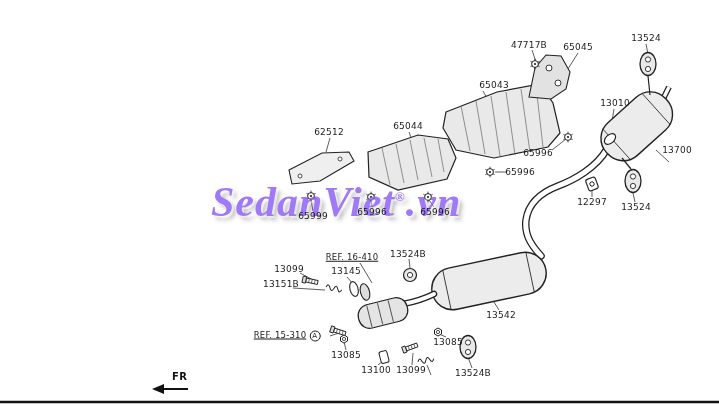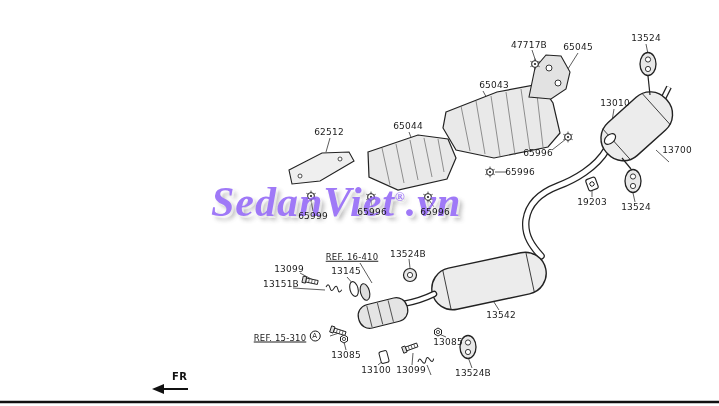--- a/index.html
+++ b/index.html
@@ -4,21 +4,21 @@
 <style>
   * { margin:0; padding:0; box-sizing:border-box; }
   html,body { width:719px; height:406px; background:#fff; font-family:"DejaVu Sans", sans-serif; }
   .stage { position:relative; width:719px; height:406px; background:#ffffff; overflow:hidden; }
   svg.art { position:absolute; left:0; top:0; }
   .labels-layer { position:absolute; left:0; top:0; width:100%; height:100%; pointer-events:none; }
   .part-label {
     position:absolute; transform:translate(-50%,-50%);
     font-size:9px; line-height:1; color:#1c1c1c; letter-spacing:.2px; white-space:nowrap;
   }
-  .ref-label { display:flex; align-items:flex-end; gap:3px; font-size:8.5px; }
+  .ref-label { display:flex; align-items:flex-start; gap:3px; font-size:8.5px; }
   .ref-label .ref-text { text-decoration:underline; }
   .ref-badge {
     display:inline-flex; align-items:center; justify-content:center;
     width:11px; height:11px; border:1px solid #1c1c1c; border-radius:50%;
     font-size:7px; line-height:1;
   }
   .watermark {
     position:absolute; left:211px; top:181px;
     font-family:"Liberation Serif", serif; font-weight:bold;
     font-size:42px; line-height:1; letter-spacing:1px;
@@ -227,21 +227,21 @@
       <div class="part-label" style="left: 529px; top: 45px;">47717B</div>
       <div class="part-label" style="left: 578px; top: 47px; text-align: center;">65045</div>
       <div class="part-label" style="left: 646px; top: 38px;">13524</div>
       <div class="part-label" style="left: 494px; top: 85px; text-align: right;">65043</div>
       <div class="part-label" style="left: 615px; top: 103px;">13010</div>
       <div class="part-label" style="left: 408px; top: 126px;">65044</div>
       <div class="part-label" style="left: 329px; top: 132px;">62512</div>
       <div class="part-label" style="left: 538px; top: 153px;">65996</div>
       <div class="part-label" style="left: 677px; top: 150px;">13700</div>
       <div class="part-label" style="left: 520px; top: 172px;">65996</div>
-      <div class="part-label" style="left: 592px; top: 202px;">19203</div>
+      <div class="part-label" style="left: 592px; top: 202px;">12297</div>
       <div class="part-label" style="left: 636px; top: 207px;">13524</div>
       <div class="part-label" style="left: 313px; top: 216px; text-align: center;">65999</div>
       <div class="part-label" style="left: 372px; top: 212px;">65996</div>
       <div class="part-label" style="left: 435px; top: 212px;">65996</div>
       <div class="part-label" style="left: 408px; top: 254px;">13524B</div>
       <div class="part-label" style="left: 289px; top: 269px;">13099</div>
       <div class="part-label" style="left: 346px; top: 271px;">13145</div>
       <div class="part-label" style="left: 281px; top: 284px;">13151B</div>
       <div class="part-label" style="left: 501px; top: 315px;">13542</div>
       <div class="part-label" style="left: 346px; top: 355px;">13085</div>

